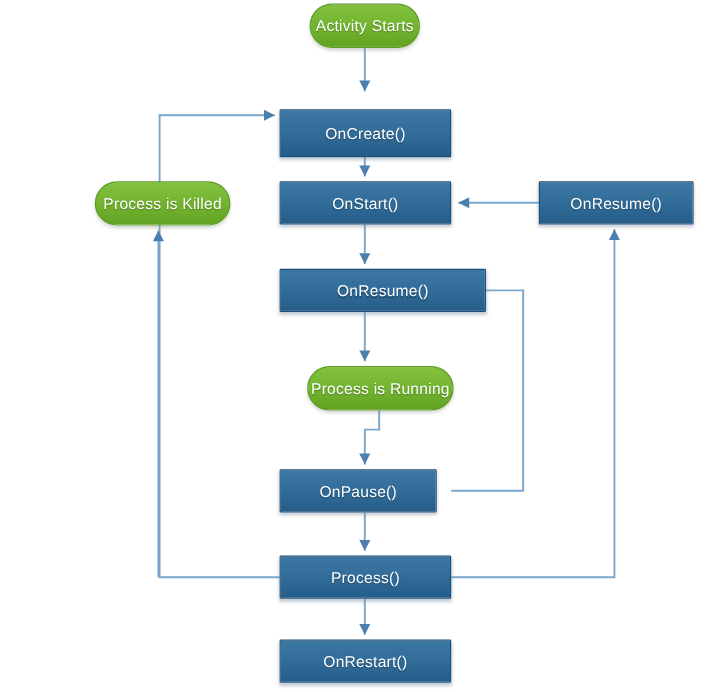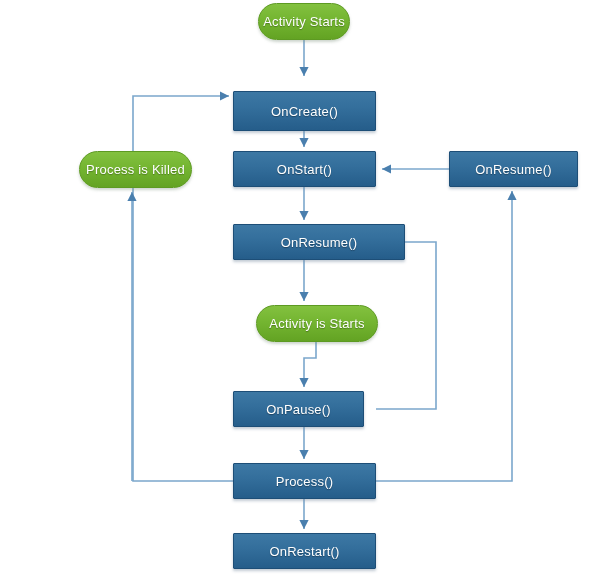--- a/index.html
+++ b/index.html
@@ -106,21 +106,21 @@
       <div class="node state" style="left: 51px; top: 151px; width: 113px; height: 37px; justify-content: center;">
         <span>Process is Killed</span>
       </div>
       <div class="node process" style="left: 421px; top: 151px; width: 129px; height: 36px;">
         <span>OnResume()</span>
       </div>
       <div class="node process" style="left: 205px; top: 224px; width: 172px; height: 36px;">
         <span>OnResume()</span>
       </div>
       <div class="node state" style="left: 228px; top: 305px; width: 122px; height: 37px;">
-        <span>Activity is Starts</span>
+        <span>Process is Running</span>
       </div>
       <div class="node process" style="left: 205px; top: 391px; width: 131px; height: 36px;">
         <span>OnPause()</span>
       </div>
       <div class="node process" style="left: 205px; top: 463px; width: 143px; height: 36px;">
         <span>Process()</span>
       </div>
       <div class="node process" style="left: 205px; top: 533px; width: 143px; height: 36px;">
         <span>OnRestart()</span>
       </div>

